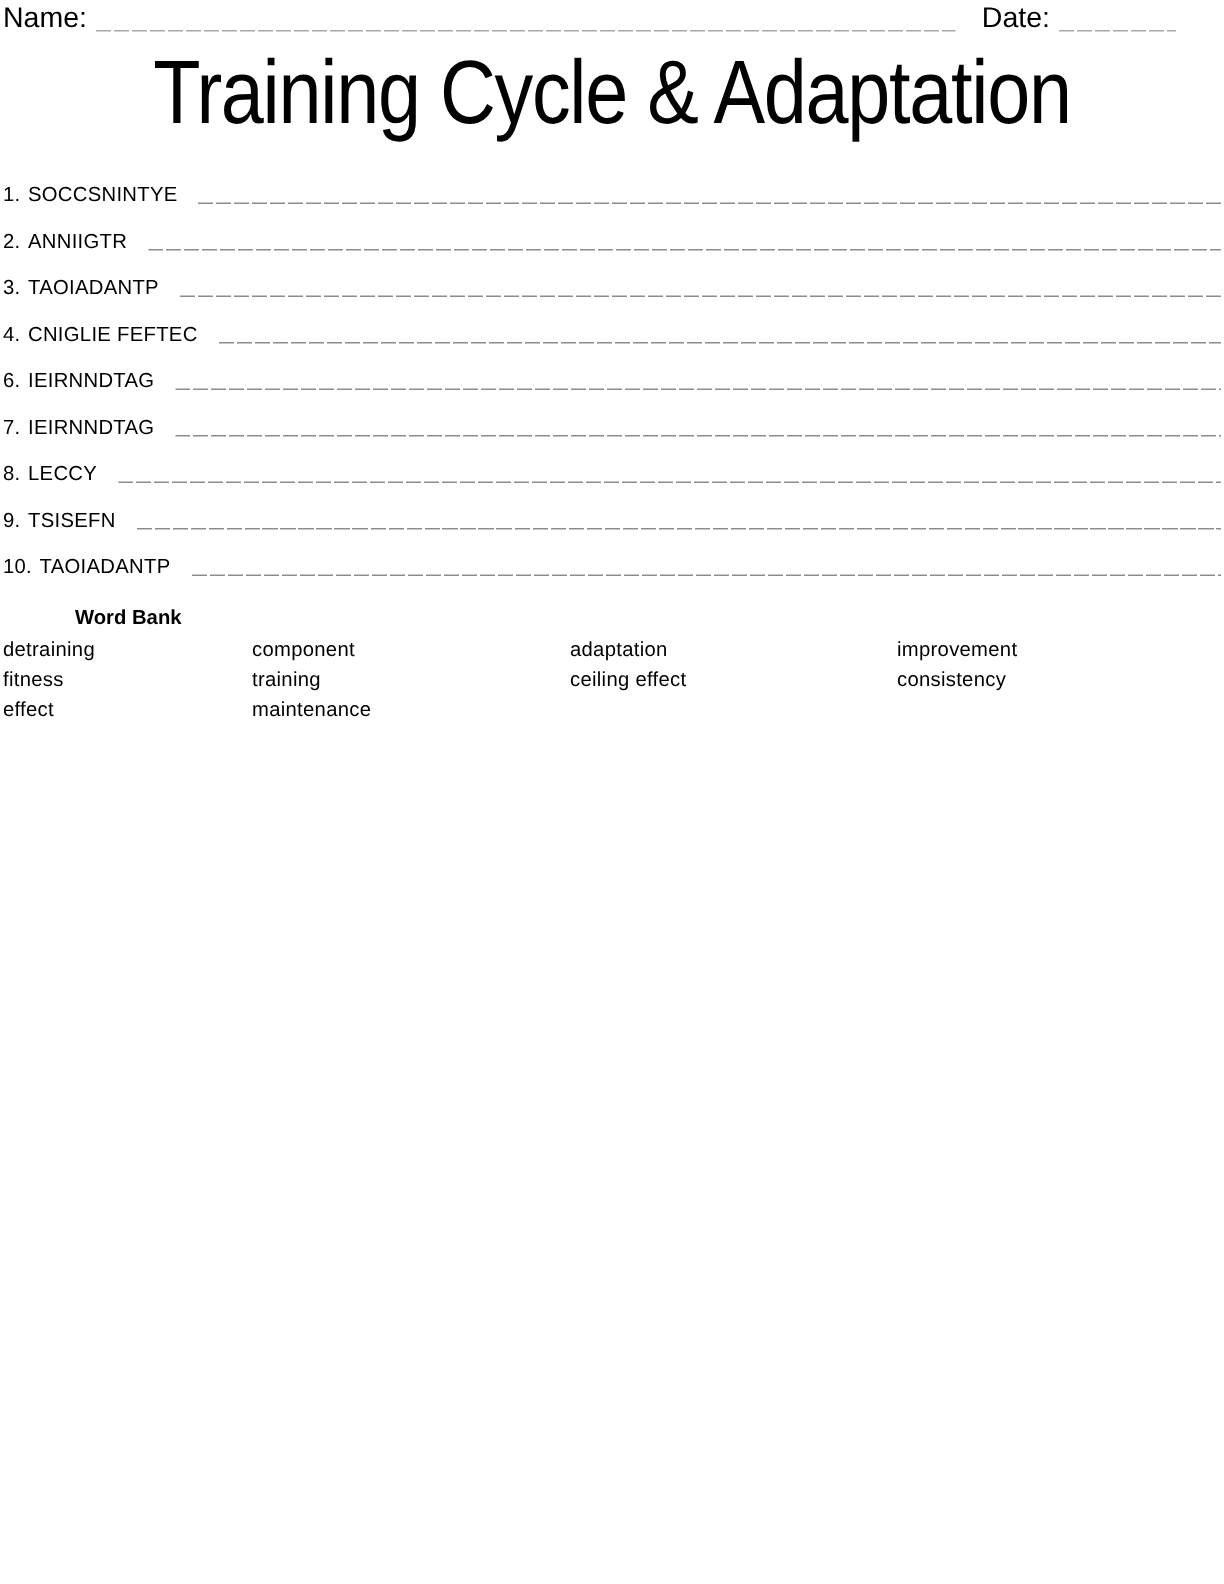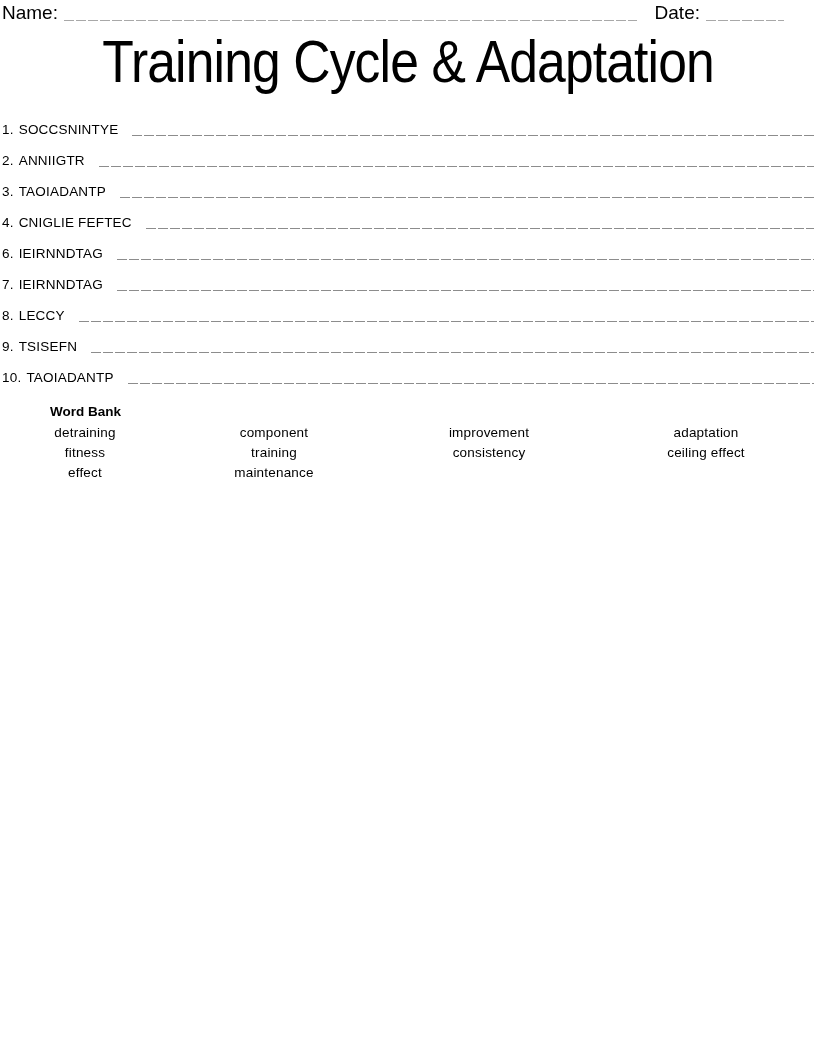--- a/index.html
+++ b/index.html
@@ -80,21 +80,20 @@
   }
   .wb-grid {
     display: grid;
     grid-template-columns: 166px 212px 218px 1fr;
     margin-top: 1px;
   }
   .wb-word {
     font-size: 13.5px;
     line-height: 20px;
     letter-spacing: 0.2px;
-    text-align: center;
   }
 </style>
 </head>
 <body>
 
 <div class="page">
 
   <div class="top-row">
     <span class="hdr-label">Name:</span>
     <span class="hdr-line name-line"></span>
@@ -150,23 +149,23 @@
         <div class="wb-word">detraining</div>
         <div class="wb-word">fitness</div>
         <div class="wb-word">effect</div>
       </div>
       <div class="wb-col">
         <div class="wb-word">component</div>
         <div class="wb-word">training</div>
         <div class="wb-word">maintenance</div>
       </div>
       <div class="wb-col">
+        <div class="wb-word">adaptation</div>
+        <div class="wb-word">ceiling effect</div>
+      </div>
+      <div class="wb-col">
         <div class="wb-word">improvement</div>
         <div class="wb-word">consistency</div>
-      </div>
-      <div class="wb-col">
-        <div class="wb-word">adaptation</div>
-        <div class="wb-word">ceiling effect</div>
       </div>
     </div>
   </div>
 
 </div>
 
 </body></html>

